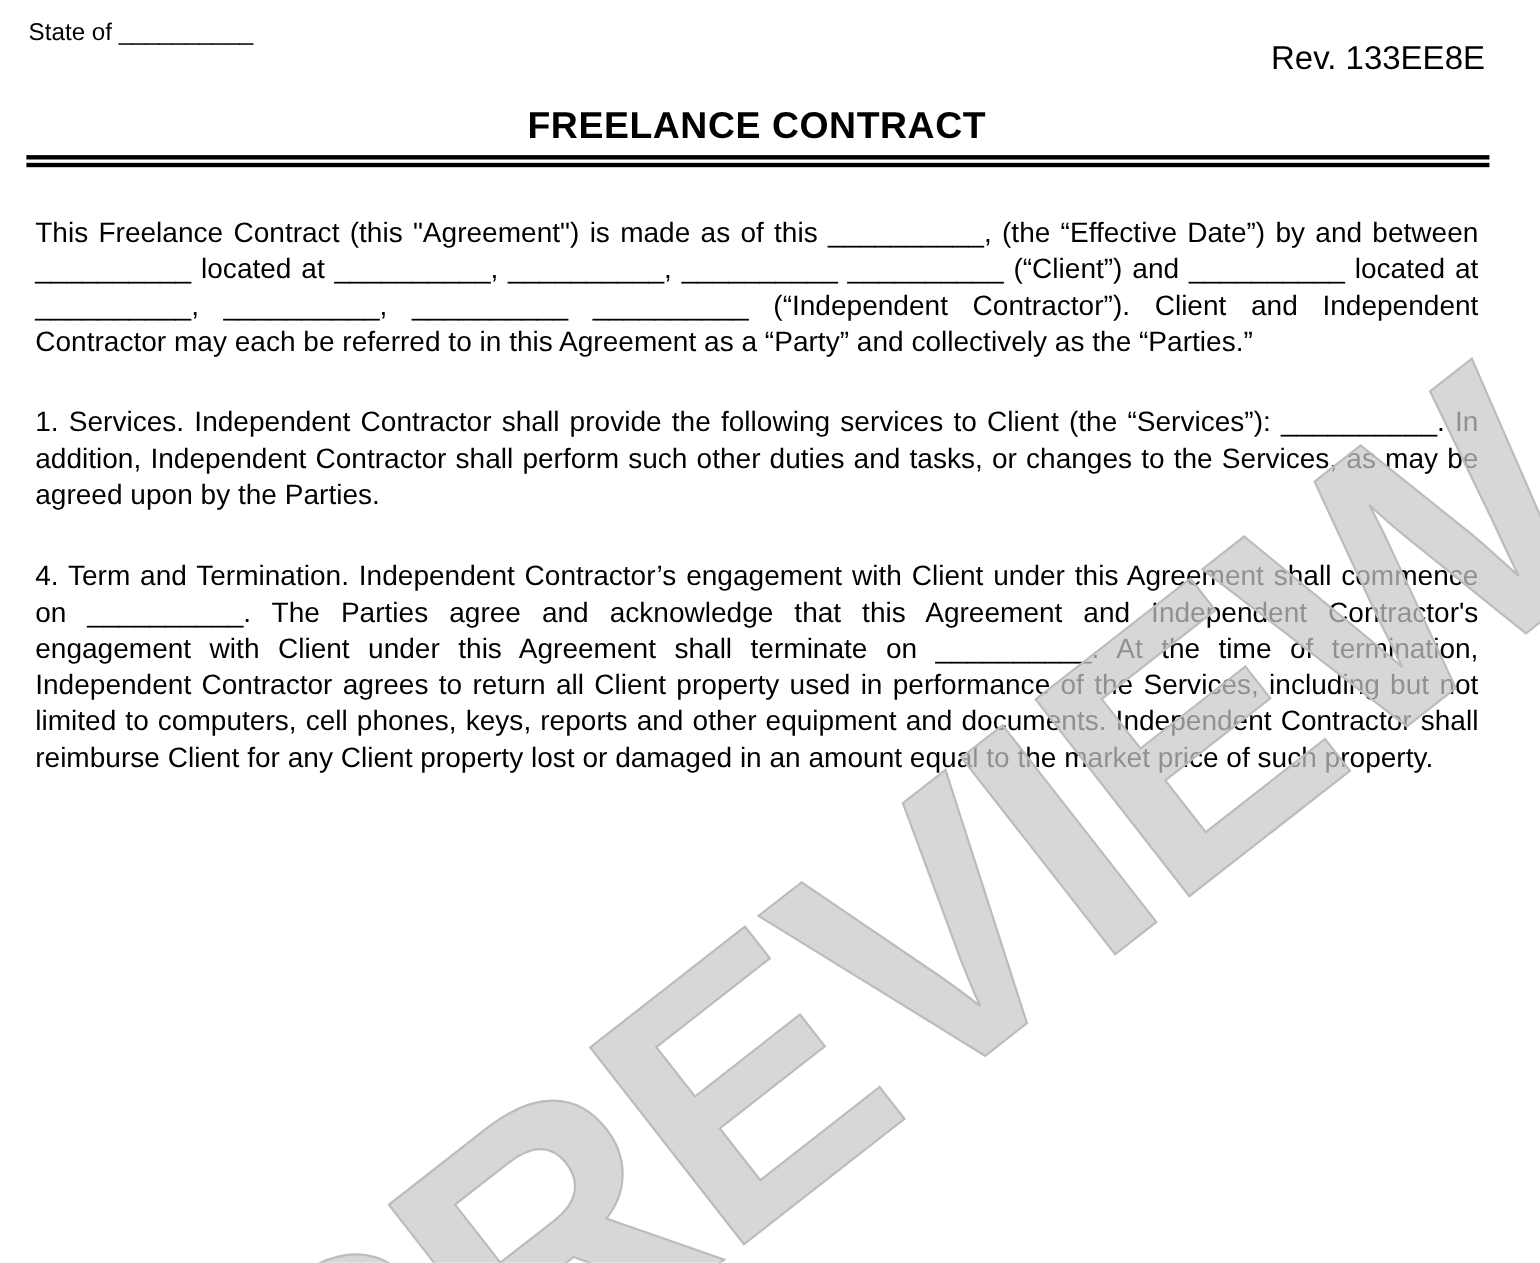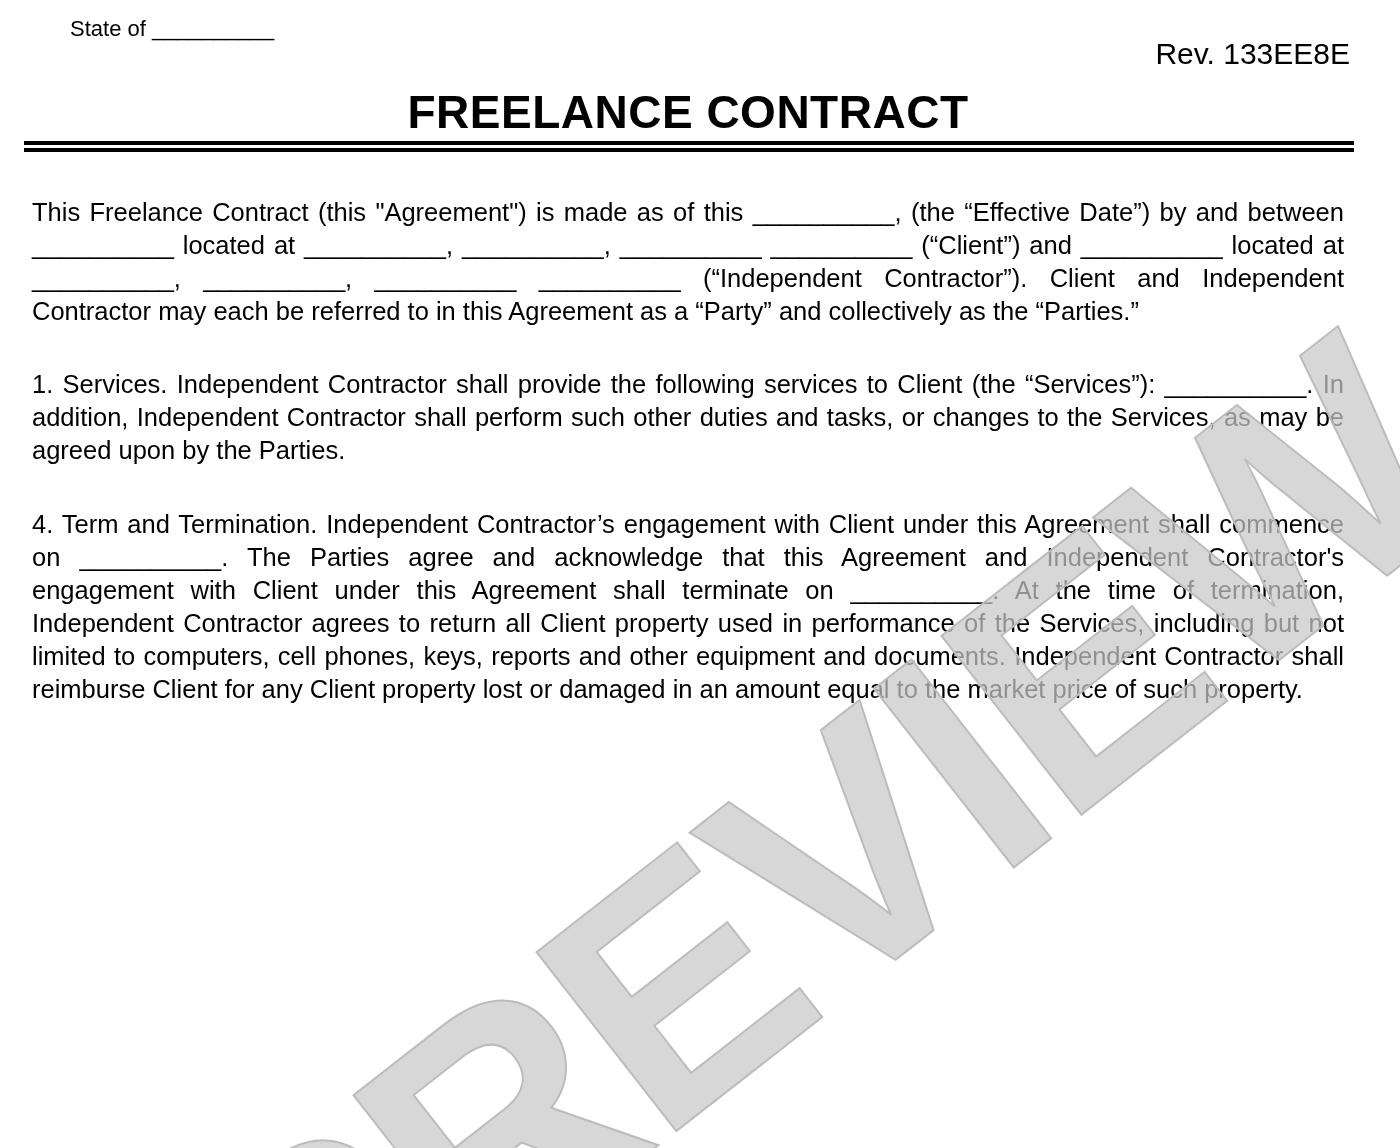--- a/index.html
+++ b/index.html
@@ -1,25 +1,25 @@
 <!DOCTYPE html>
 <html><head>
 <meta charset="utf-8">
 <style>
   html, body { margin: 0; padding: 0; }
   body {
     width: 1400px; height: 1148px; overflow: hidden; position: relative;
     background: #ffffff; color: #000;
     font-family: "Liberation Sans", sans-serif;
   }
-  .state { position: absolute; left: 26px; top: 16px; font-size: 22px; margin-left: 44px; }
+  .state { position: absolute; left: 26px; top: 16px; font-size: 22px; }
   .rev { position: absolute; right: 50px; top: 37px; font-size: 30px; }
   .title {
-    position: absolute; left: 0; width: 1376px; top: 85px; text-align: center;
-    font-size: 46px; font-weight: bold; letter-spacing: 0.5px;
+    position: absolute; left: 0; width: 1376px; top: 95px; text-align: center;
+    font-size: 34px; font-weight: bold; letter-spacing: 0.5px;
   }
   .rule { position: absolute; left: 24px; width: 1330px; background: #000; }
   .rule.r1 { top: 141px; height: 4px; }
   .rule.r2 { top: 148px; height: 4px; }
 
   .body {
     position: absolute; left: 32px; top: 196px; width: 1312px;
     font-size: 25.5px; line-height: 33px; text-align: justify;
     z-index: 1;
   }

